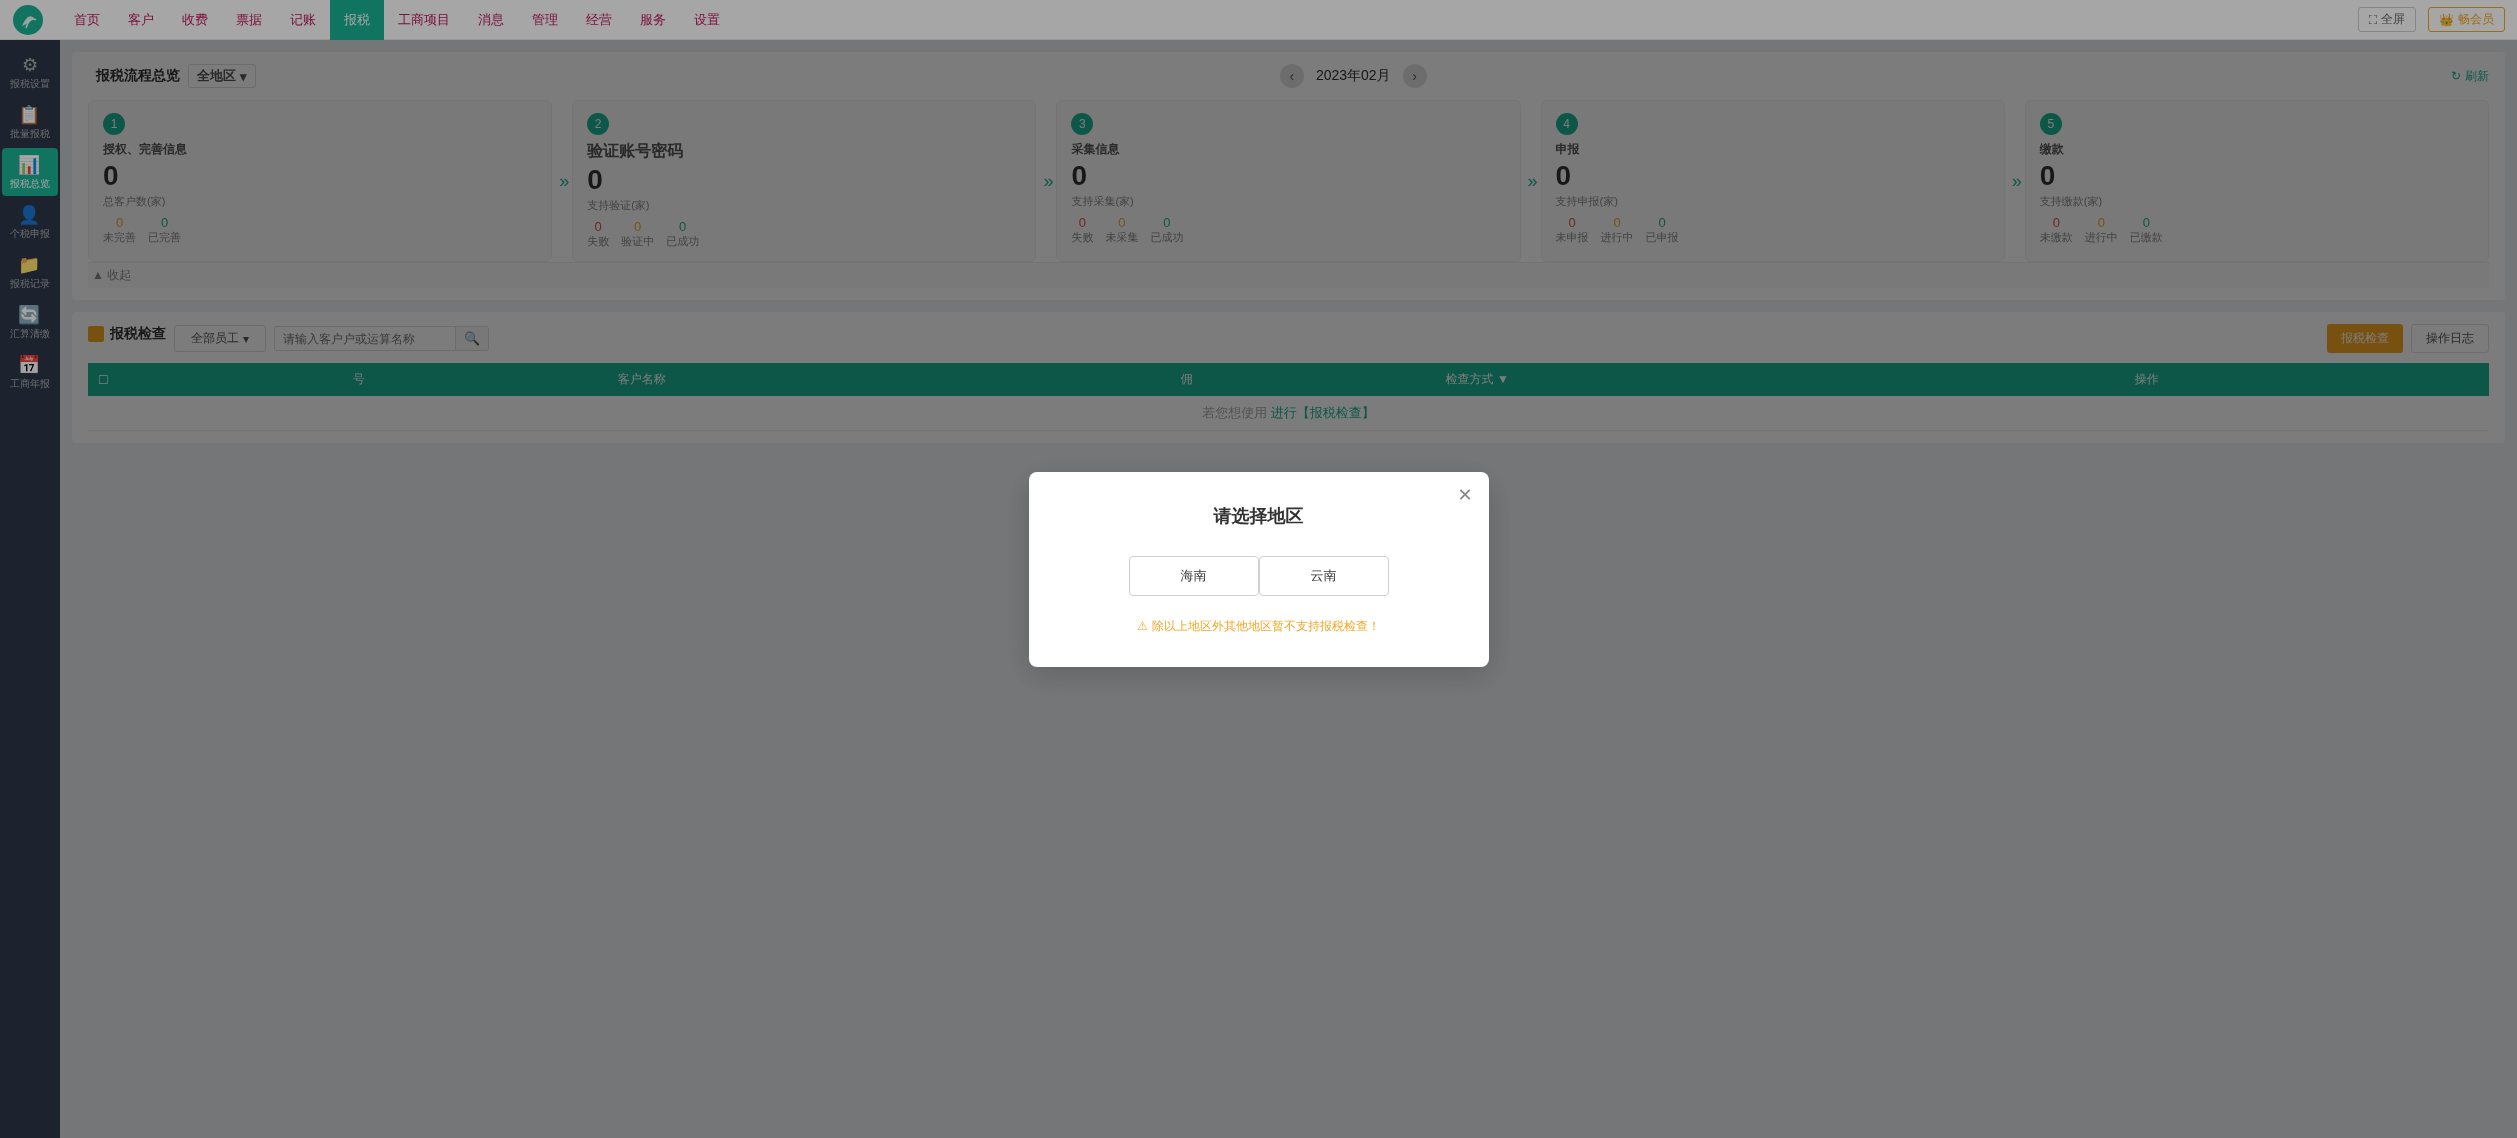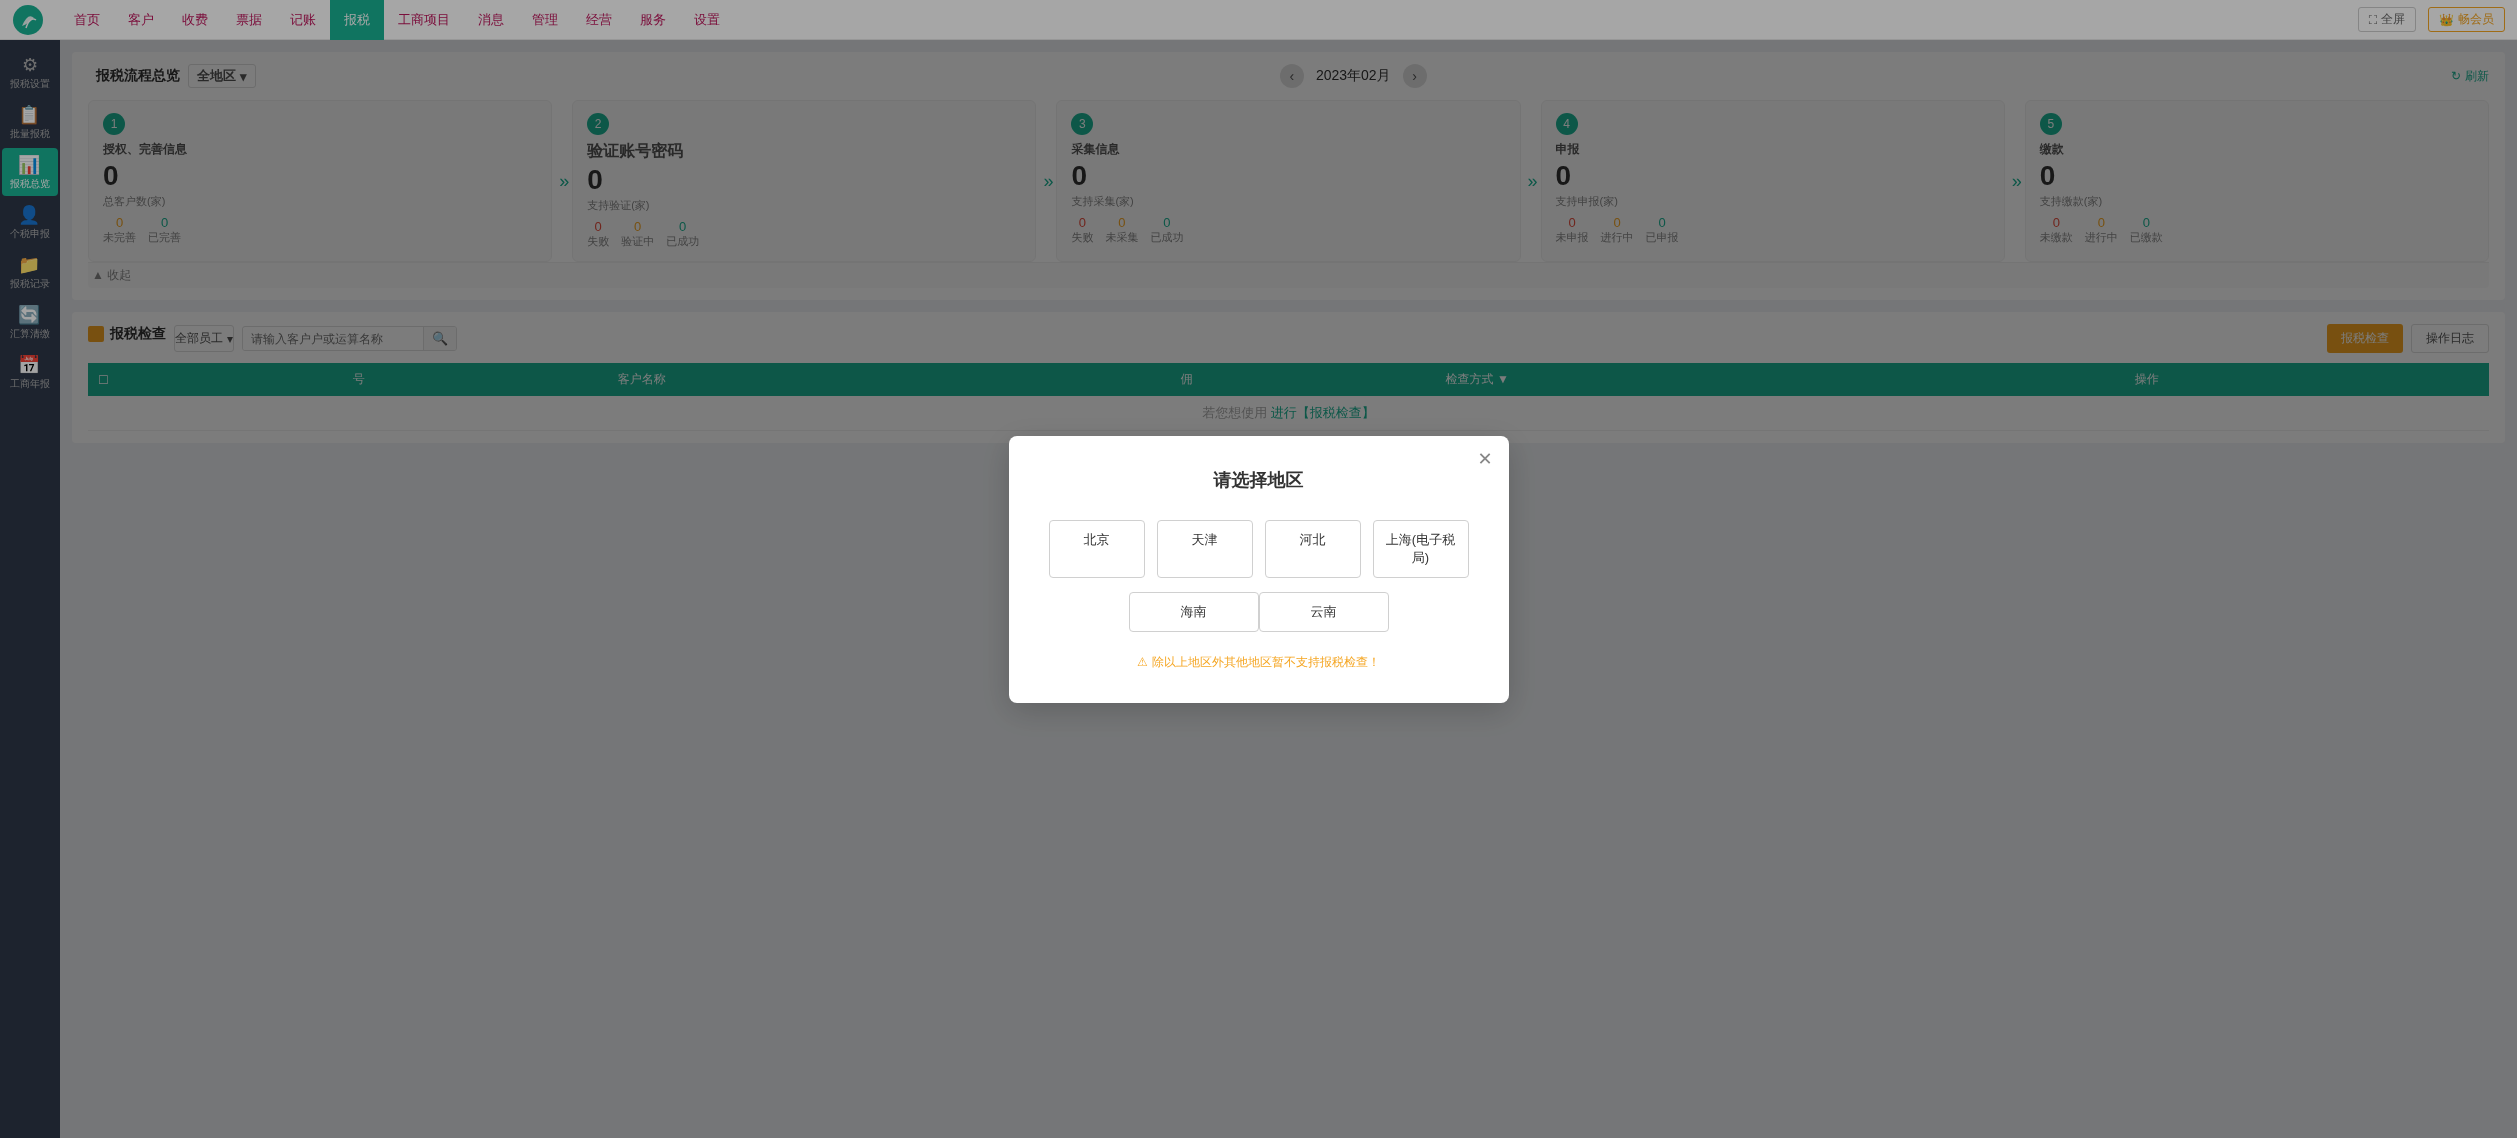--- a/index.html
+++ b/index.html
@@ -105,21 +105,21 @@
       background: #f9f9f9; border-top: 1px solid #eee; border-radius: 0 0 4px 4px;
     }
 
     
     .table-header {
       display: flex; align-items: center; justify-content: space-between;
       margin-bottom: 10px;
     }
     .table-filters { display: flex; align-items: center; gap: 8px; }
     .filter-select {
-      padding: 4px 0; border: 1px solid #ddd; border-radius: 3px;
+      padding: 4px 16px; border: 1px solid #ddd; border-radius: 3px;
       font-size: 12px; color: #555; cursor: pointer;
       display: flex; align-items: center; gap: 4px;
     }
     .search-input-wrap { display: flex; align-items: center; border: 1px solid #ddd; border-radius: 3px; overflow: hidden; }
     .search-input { border: none; outline: none; padding: 4px 8px; font-size: 12px; width: 180px; }
     .search-btn { padding: 4px 8px; background: #f5f5f5; border-left: 1px solid #ddd; cursor: pointer; }
     .btn-primary { background: #f5a623; color: #fff; border: none; border-radius: 3px; padding: 5px 14px; cursor: pointer; font-size: 12px; }
     .btn-default { background: #fff; color: #555; border: 1px solid #ddd; border-radius: 3px; padding: 5px 14px; cursor: pointer; font-size: 12px; }
 
     .data-table { width: 100%; border-collapse: collapse; font-size: 12px; }
@@ -418,26 +418,20 @@
     </div>
 
   </div>
 </div>
 
 <div class="modal-overlay">
   <div class="modal">
     <div class="modal-close">✕</div>
     <div class="modal-title">请选择地区</div>
 
-    <div class="region-grid" id="region-row1">
-        <div class="region-btn">北京</div>
-        <div class="region-btn">天津</div>
-        <div class="region-btn">河北</div>
-        <div class="region-btn">上海(电子税局)</div>
-      </div>
     <div class="region-grid-2" id="region-row3">
         <div class="region-btn">海南</div>
         <div class="region-btn">云南</div>
       </div>
 
     <div class="modal-warning">
       <span>⚠</span>
       <span>除以上地区外其他地区暂不支持报税检查！</span>
     </div>
   </div>

